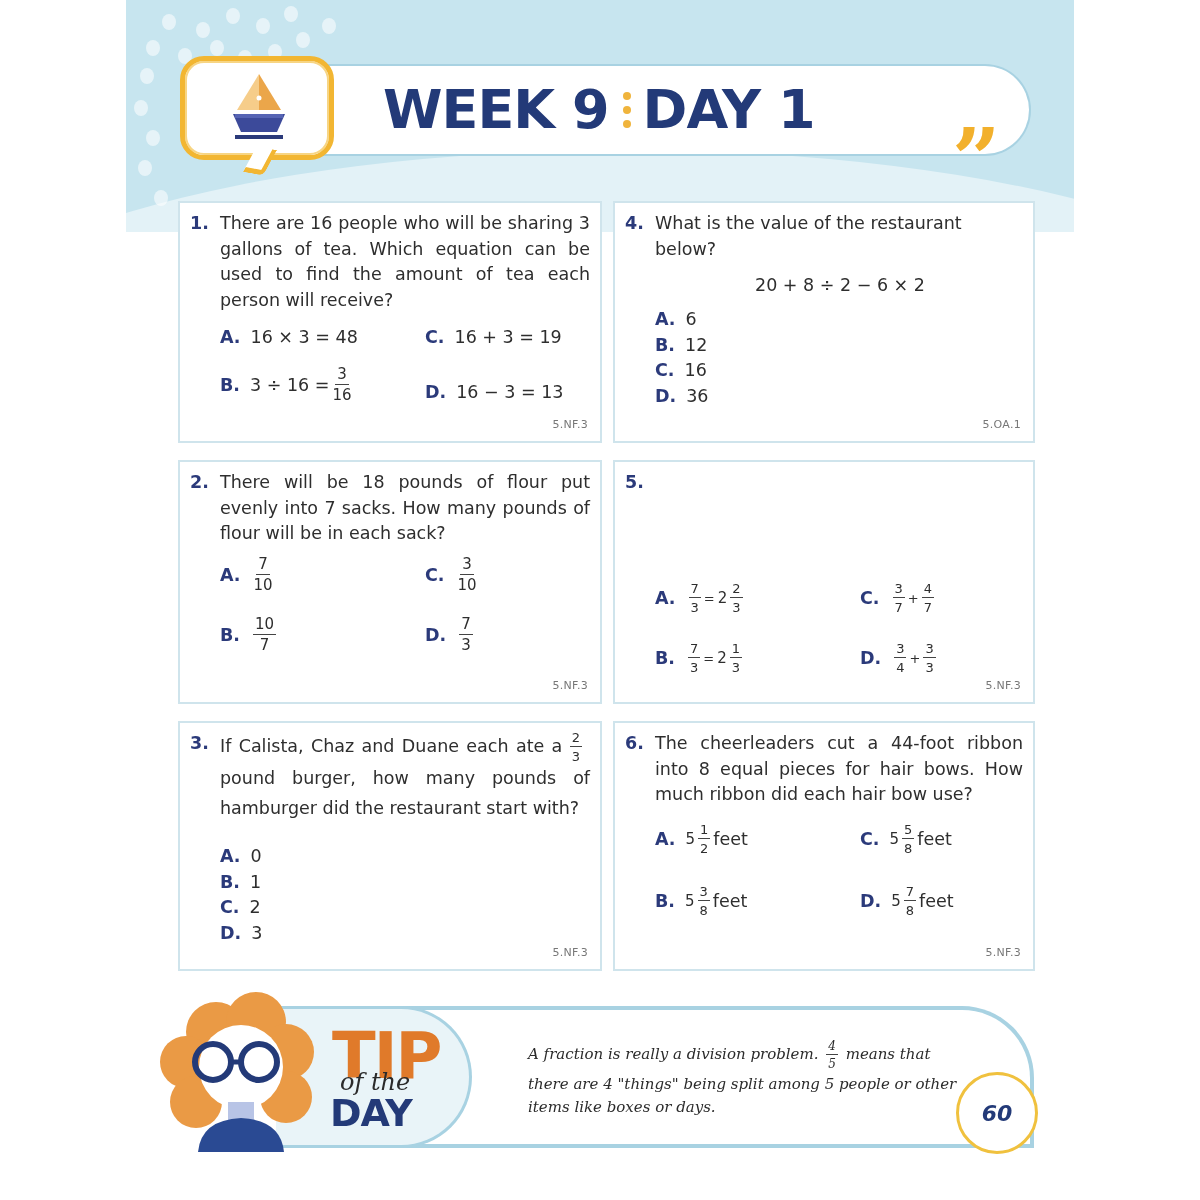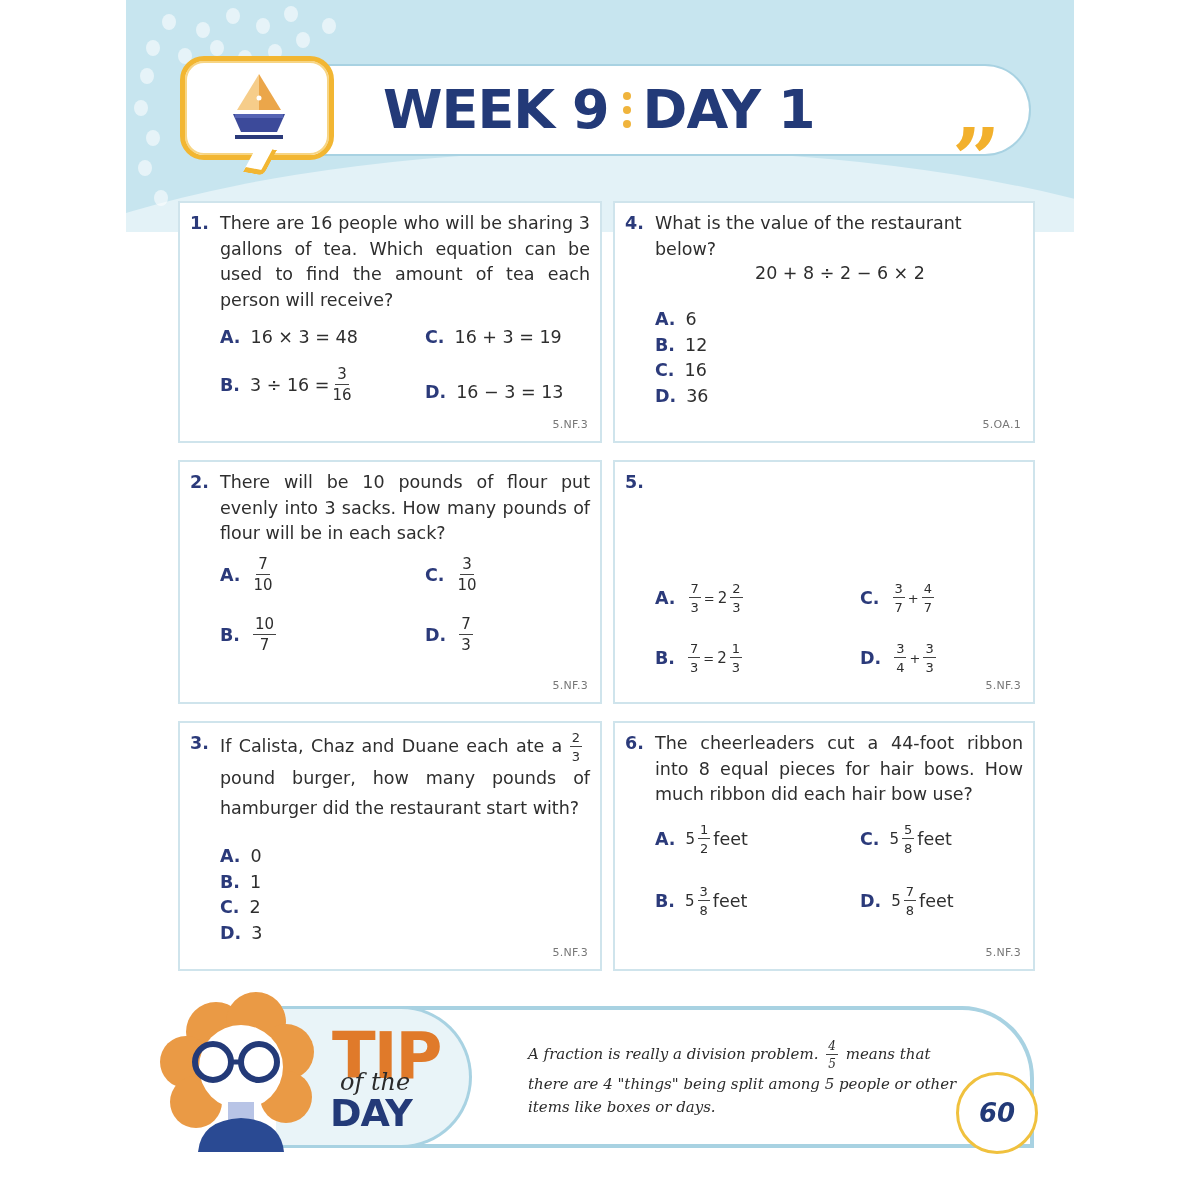--- a/index.html
+++ b/index.html
@@ -34,21 +34,21 @@
   .frac .den { padding-top: 3px; }
   .frac.sm { font-size: 13px; }
 
   .tip-bar { position: absolute; left: 200px; top: 1006px; width: 708px; height: 142px; background: #ffffff; border: 4px solid #a8d2e2; border-left: none; border-radius: 0 72px 0 0; }
   .tip-pill { position: absolute; left: 150px; top: 1006px; width: 318px; height: 142px; background: #e9f4f8; border: 3px solid #a8d2e2; border-left: none; border-radius: 0 72px 72px 0; }
   .tip-title-tip { position: absolute; left: 208px; top: 1016px; font-family: "DejaVu Sans", sans-serif; font-weight: bold; font-size: 64px; line-height: 64px; color: #e07a2a; letter-spacing: -2px; }
   .tip-title-ofthe { position: absolute; left: 214px; top: 1069px; font-family: "DejaVu Serif", serif; font-style: italic; font-size: 24px; color: #2b2b2b; }
   .tip-title-day { position: absolute; left: 204px; top: 1094px; font-family: "DejaVu Sans", sans-serif; font-weight: bold; font-size: 38px; line-height: 38px; color: #233a78; letter-spacing: -1px; }
   .tip-text { position: absolute; left: 382px; top: 1038px; width: 440px; font-family: "DejaVu Serif", serif; font-style: italic; font-size: 15px; line-height: 28px; color: #2b2b2b; text-align: justify; }
   .tip-text .line3 { line-height: 18px; display: block; }
-  .page-badge { position: absolute; left: 830px; top: 1070px; width: 82px; height: 82px; border-radius: 50%; background: #ffffff; border: 3px solid #f0c13e; display: flex; align-items: center; justify-content: center; font-family: "DejaVu Sans", sans-serif; font-weight: bold; font-style: italic; font-size: 26px; color: #233a78; }
+  .page-badge { position: absolute; left: 830px; top: 1070px; width: 82px; height: 82px; border-radius: 50%; background: #ffffff; border: 3px solid #f0c13e; display: flex; align-items: center; justify-content: center; font-family: "DejaVu Sans", sans-serif; font-weight: bold; font-style: italic; font-size: 22px; color: #233a78; }
 
   .girl { position: absolute; left: 30px; top: 992px; width: 180px; height: 160px; }
 </style>
 </head>
 <body>
 
 <div class="page">
   <div class="bg-top"></div>
   <div class="bg-wave"></div>
   <div class="bg-white"></div>
@@ -119,21 +119,21 @@
   <div class="opt" style="left:245px;top:179px;">
     <span class="ol">D.</span>
     <span>16 − 3 = 13</span>
   </div>
   <span class="std">5.NF.3</span>
 </div>
 
 <div class="qcard" style="left:613px;top:201px;width:422px;height:242px;">
   <span class="qnum">4.</span>
   <div class="qtext" style="right:50px;text-align:left;">What is the value of the restaurant below?</div>
-  <div style="position:absolute;left:0;right:0;top:60px;text-align:center;padding-left:32px;">20 + 8 ÷ 2 − 6 × 2</div>
+  <div style="position:absolute;left:0;right:0;top:72px;text-align:center;padding-left:32px;">20 + 8 ÷ 2 − 6 × 2</div>
   <div class="opt" style="left:40px;top:106px;">
     <span class="ol">A.</span>
     <span>6</span>
   </div>
   <div class="opt" style="left:40px;top:132px;">
     <span class="ol">B.</span>
     <span>12</span>
   </div>
   <div class="opt" style="left:40px;top:157px;">
     <span class="ol">C.</span>
@@ -141,21 +141,21 @@
   </div>
   <div class="opt" style="left:40px;top:183px;">
     <span class="ol">D.</span>
     <span>36</span>
   </div>
   <span class="std">5.OA.1</span>
 </div>
 
 <div class="qcard" style="left:178px;top:460px;width:424px;height:244px;">
   <span class="qnum">2.</span>
-  <div class="qtext">There will be 10 pounds of flour put evenly into 3 sacks. How many pounds of flour will be in each sack?</div>
+  <div class="qtext">There will be 18 pounds of flour put evenly into 7 sacks. How many pounds of flour will be in each sack?</div>
   <div class="opt" style="left:40px;top:95px;">
     <span class="ol">A.</span>
     <span class="frac">
         <span class="num">7</span>
         <span class="den">10</span>
       </span>
   </div>
   <div class="opt" style="left:40px;top:155px;">
     <span class="ol">B.</span>
     <span class="frac">

